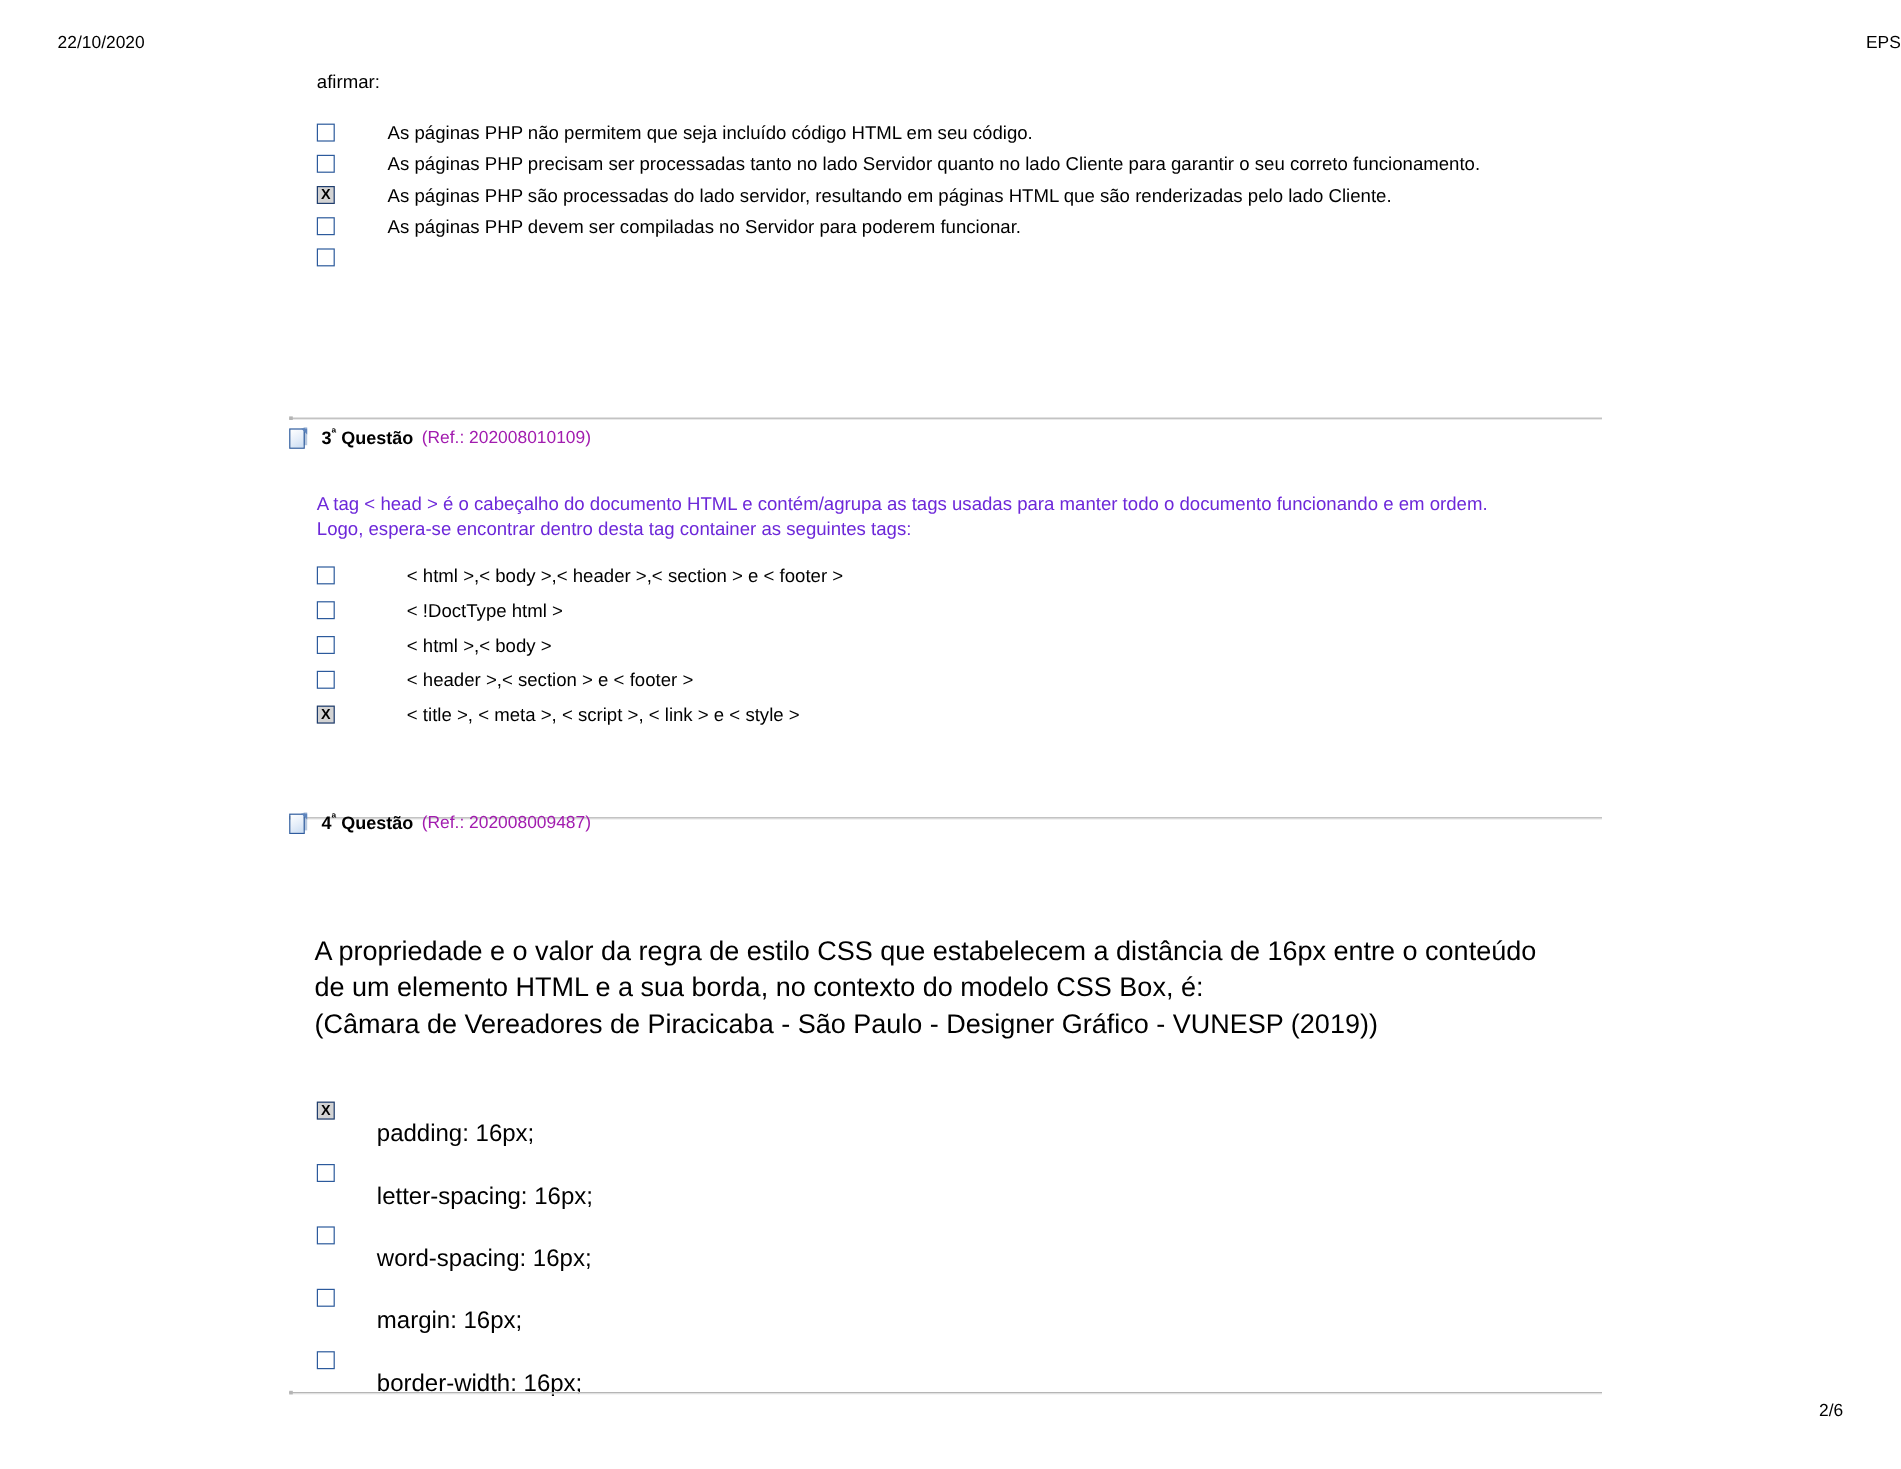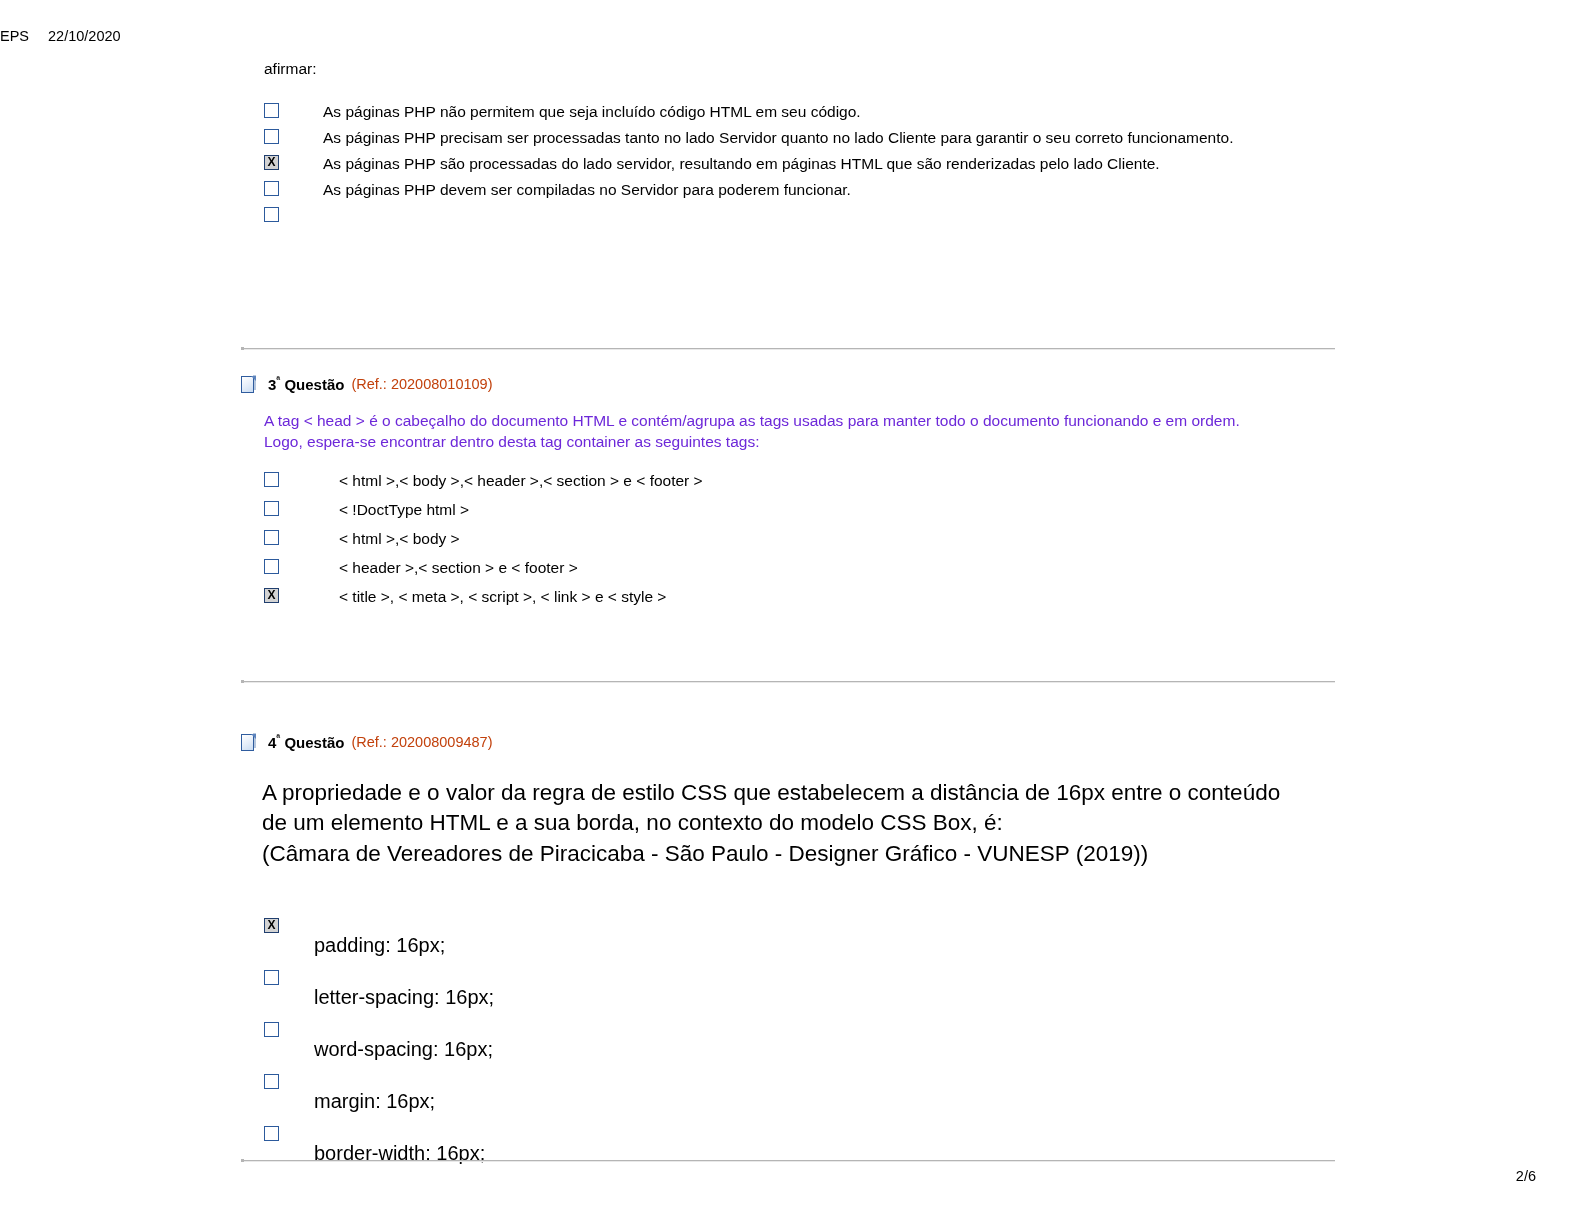--- a/index.html
+++ b/index.html
@@ -31,21 +31,21 @@
     position: absolute;
     left: 48px;
     top: 0;
     white-space: nowrap;
   }
   .print-header .ph-title {
     position: absolute;
     left: 0;
     top: 0;
     width: 1584px;
-    text-align: left;
+    text-align: right;
   }
 
   
   .content {
     position: absolute;
     left: 241px;
     top: 0;
     width: 1100px;
   }
 
@@ -82,22 +82,22 @@
 
   
   .question-head {
     position: absolute;
     left: 241px;
     display: flex;
     align-items: center;
     gap: 0;
     height: 20px;
   }
-  .question-head.q3 { top: 374px; }
-  .question-head.q4 { top: 732px; }
+  .question-head.q3 { top: 355px; }
+  .question-head.q4 { top: 676px; }
 
   .doc-icon {
     position: relative;
     width: 16px;
     height: 19px;
     flex: 0 0 auto;
     margin-right: 11px;
   }
   .doc-icon .page {
     position: absolute;
@@ -134,21 +134,21 @@
     color: #000;
     white-space: nowrap;
   }
   .q-label sup {
     font-size: 10.5px;
     vertical-align: super;
     line-height: 0;
   }
   .q-ref {
     font-size: 14.5px;
-    color: #c2410c;
+    color: #a21caf;
     margin-left: 7px;
     white-space: nowrap;
   }
 
   .q-statement {
     position: absolute;
     left: 264px;
     font-size: 15.5px;
     line-height: 21px;
     color: #6d28d9;

